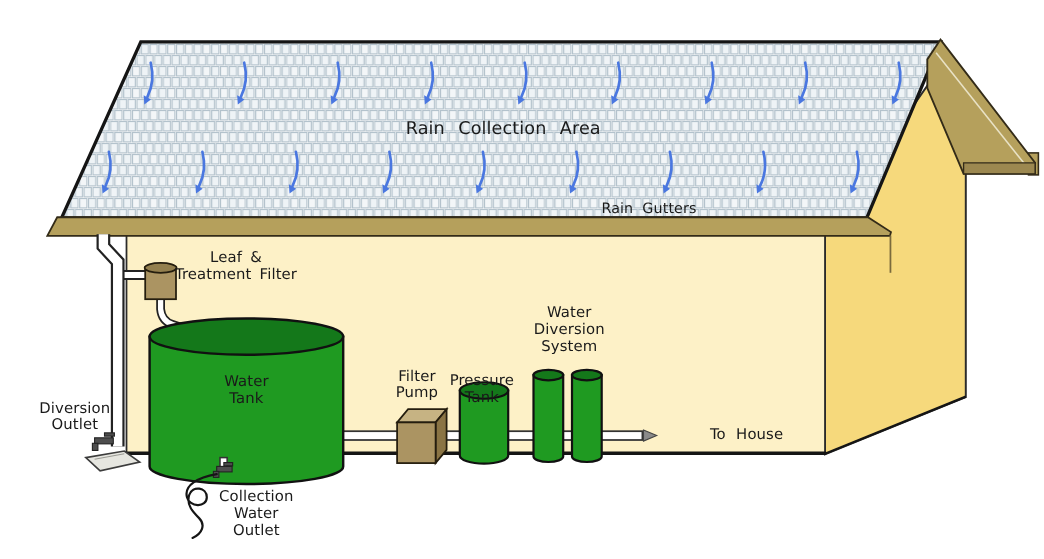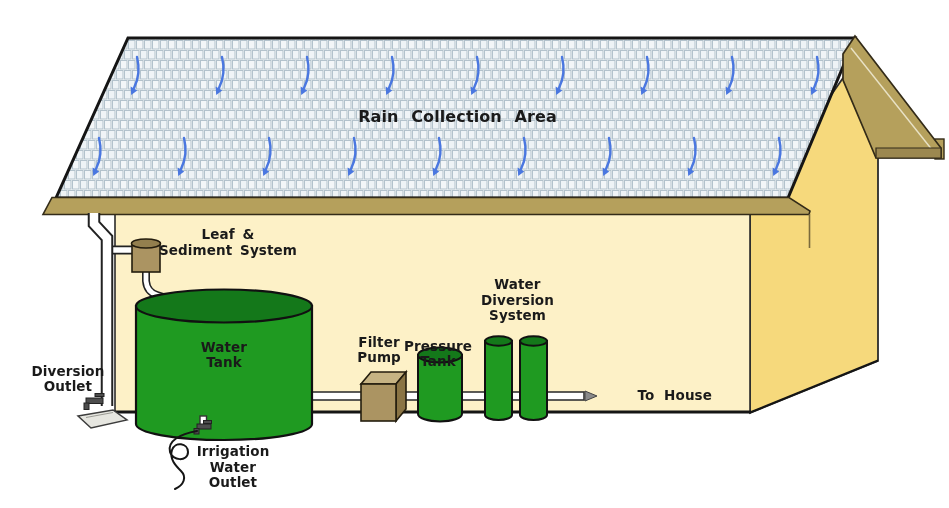--- a/index.html
+++ b/index.html
@@ -1,19 +1,19 @@
 <!DOCTYPE html>
 <html><head>
 <meta charset="utf-8">
 <style>
   html,body{margin:0;padding:0;background:#fff;}
   #stage{position:relative;width:949px;height:508px;background:#ffffff;overflow:hidden;
          font-family:"DejaVu Sans","Liberation Sans",sans-serif;}
   #stage svg{position:absolute;left:0;top:0;}
-  .lbl{position:absolute;font-weight:700;font-size:13.5px;line-height:15px;
+  .lbl{position:absolute;font-weight:400;font-size:13.5px;line-height:15px;
        text-align:center;color:#1a1a1a;letter-spacing:.1px;white-space:nowrap;}
   .lbl span{display:block;}
   .lbl-roof-title{left:305px;top:109px;width:305px;font-size:16px;word-spacing:7px;}
   .lbl-gutters{left:520px;top:183px;width:140px;font-size:13px;word-spacing:4px;}
   .lbl-filter{left:159px;top:227px;text-align:center;line-height:15.5px;word-spacing:3px;}
   .lbl-tank{left:172px;top:340px;width:104px;}
   .lbl-diversion{left:15px;top:364px;width:106px;}
   .lbl-irrigation{left:181px;top:444px;width:104px;line-height:15.5px;}
   .lbl-booster{left:329px;top:335px;width:100px;}
   .lbl-pressure{left:387px;top:309px;width:102px;margin-top:30px;}
@@ -124,34 +124,35 @@
   <path d="M418,355 L418,414 A22,7.5 0 0 0 462,414 L462,355 Z" stroke="#111" stroke-width="2" fill="#1f9a21"></path>
   <ellipse cx="440" cy="355" rx="22" ry="7.5" stroke="#111" stroke-width="2" fill="#14781a"></ellipse>
 
   <path d="M485,341 L485,415 A13.5,5 0 0 0 512,415 L512,341 Z" stroke="#111" stroke-width="2" fill="#1f9a21"></path>
   <ellipse cx="498.5" cy="341" rx="13.5" ry="4.8" stroke="#111" stroke-width="2" fill="#14781a"></ellipse>
   <path d="M520,341 L520,415 A13.5,5 0 0 0 547,415 L547,341 Z" stroke="#111" stroke-width="2" fill="#1f9a21"></path>
   <ellipse cx="533.5" cy="341" rx="13.5" ry="4.8" stroke="#111" stroke-width="2" fill="#14781a"></ellipse>
 </svg>
 
 <div class="lbl lbl-roof-title">Rain Collection Area</div>
+<div class="lbl lbl-gutters">Rain Gutters</div>
 <div class="lbl lbl-filter">
   <span>Leaf &amp;</span>
-  <span>Sediment System</span>
+  <span>Treatment Filter</span>
 </div>
 <div class="lbl lbl-tank">
   <span>Water</span>
   <span>Tank</span>
 </div>
 <div class="lbl lbl-diversion">
   <span>Diversion</span>
   <span>Outlet</span>
 </div>
 <div class="lbl lbl-irrigation">
-  <span>Irrigation</span>
+  <span>Collection</span>
   <span>Water</span>
   <span>Outlet</span>
 </div>
 <div class="lbl lbl-booster">
   <span>Filter</span>
   <span>Pump</span>
 </div>
 <div class="lbl lbl-pressure">
   <span>Pressure</span>
   <span>Tank</span>

